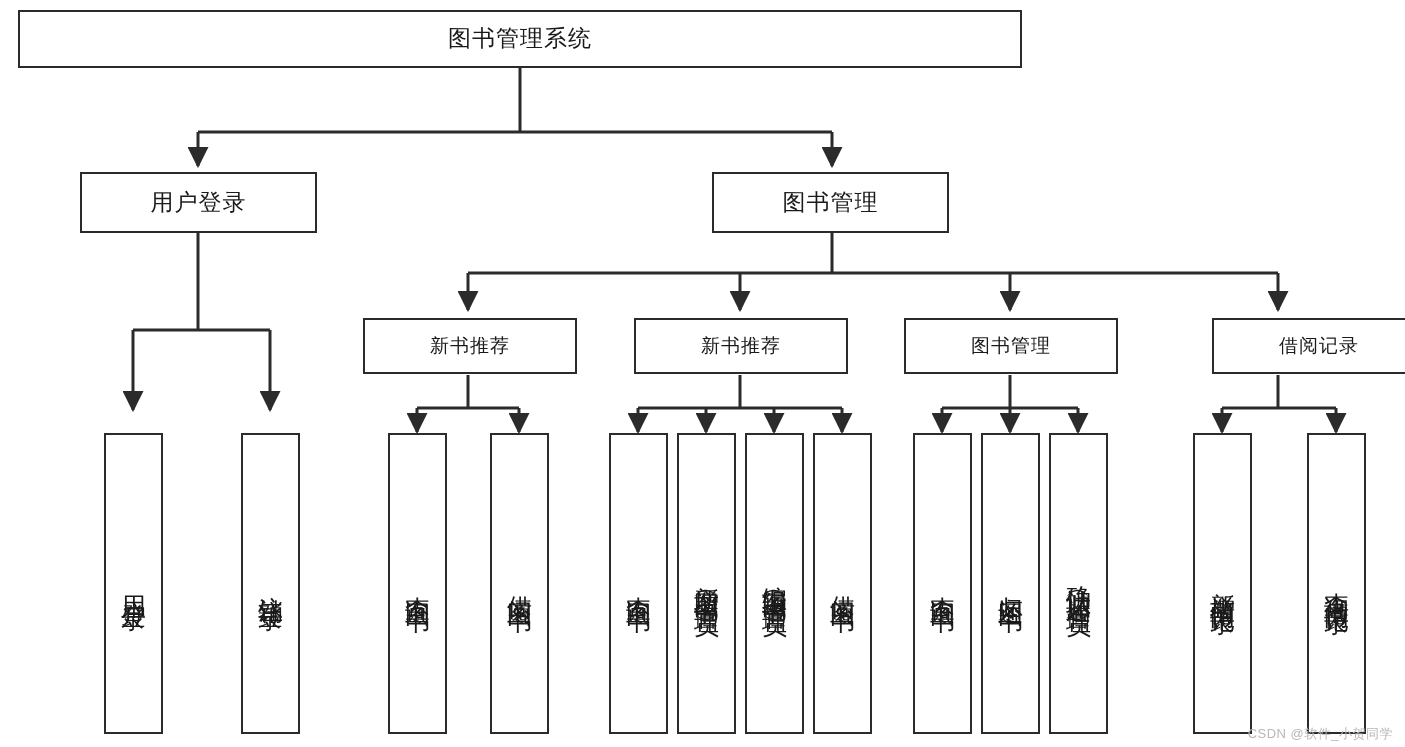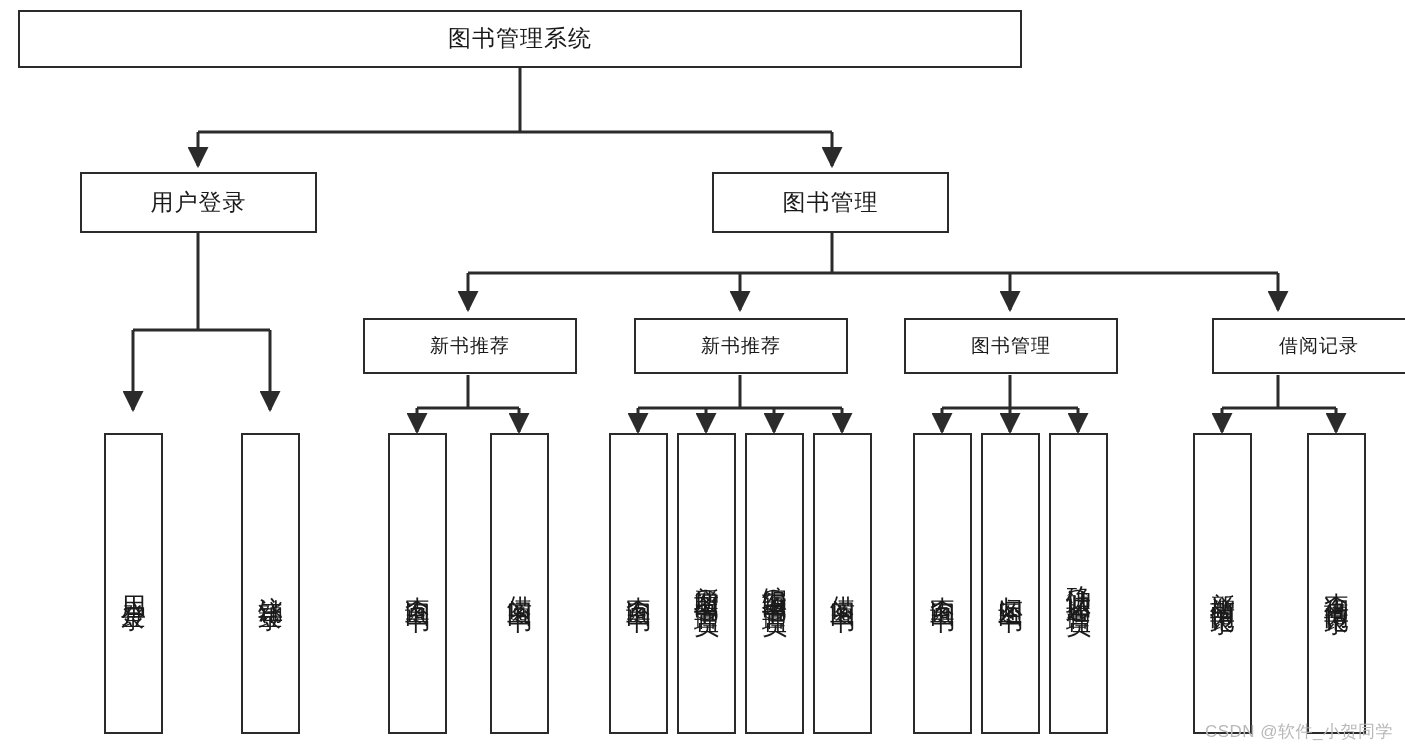--- a/index.html
+++ b/index.html
@@ -54,21 +54,21 @@
     max-height:100%;
   }
   .node.root .lbl{ font-size:23px; }
   .node.lvl1 .lbl{ font-size:23px; }
   .node.lvl2 .lbl{ font-size:19px; }
 
   #watermark{
     position:absolute;
     right:12px;
     bottom:4px;
-    font-size:17px;
+    font-size:13px;
     color:#b8b8b8;
     letter-spacing:0.5px;
     z-index:5;
     white-space:nowrap;
   }
 </style>
 </head>
 <body>
 
 <div id="stage">

